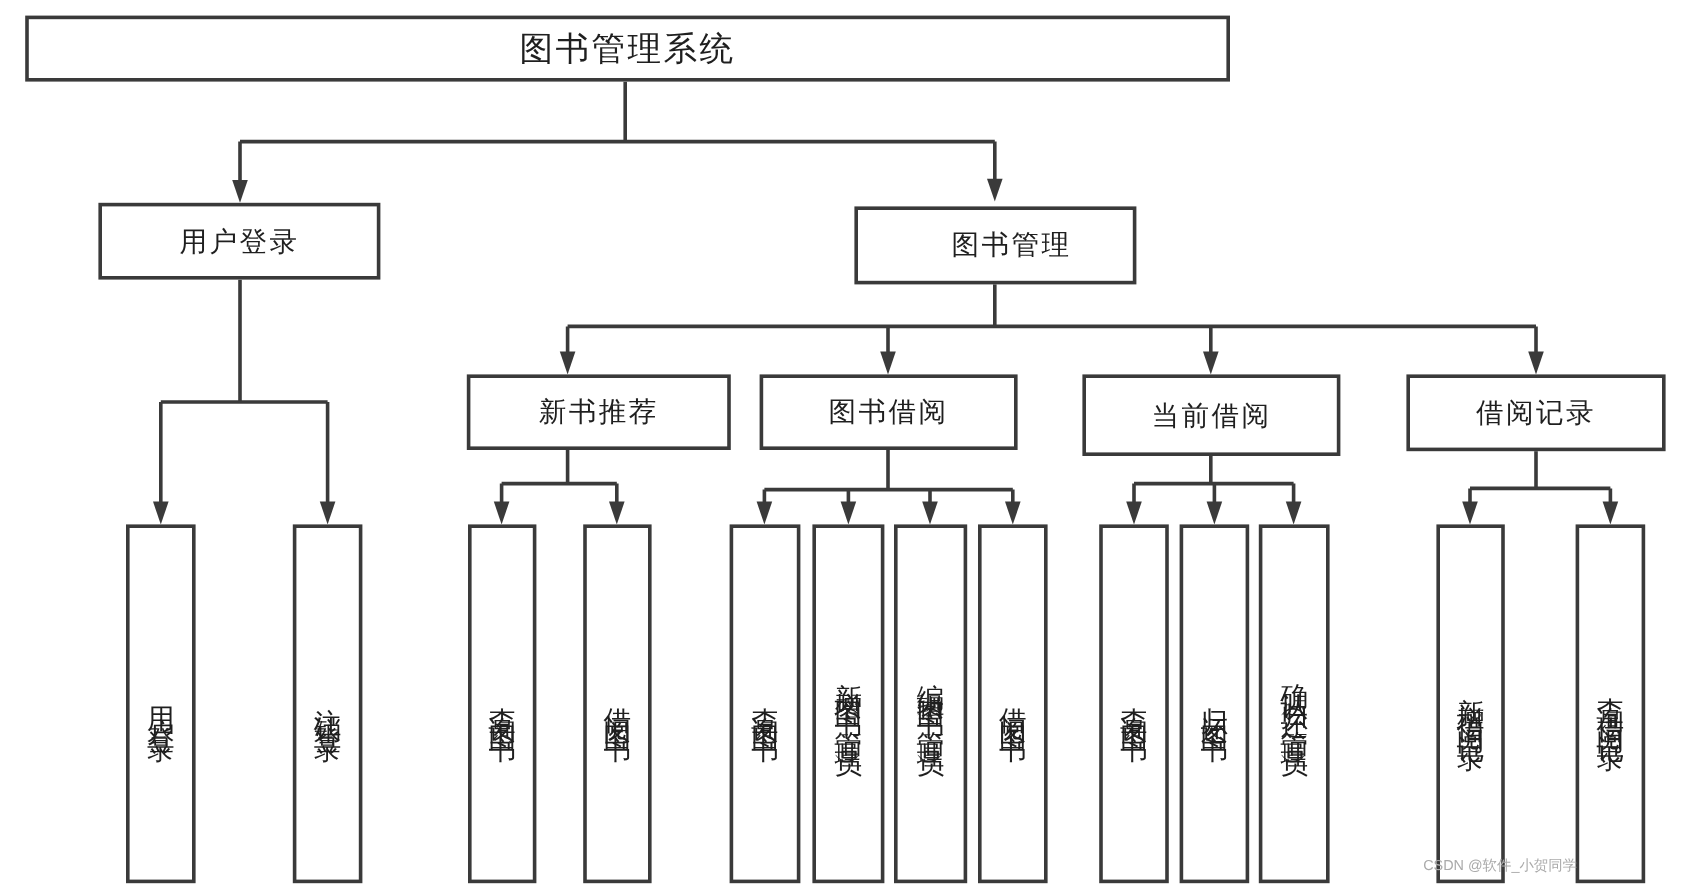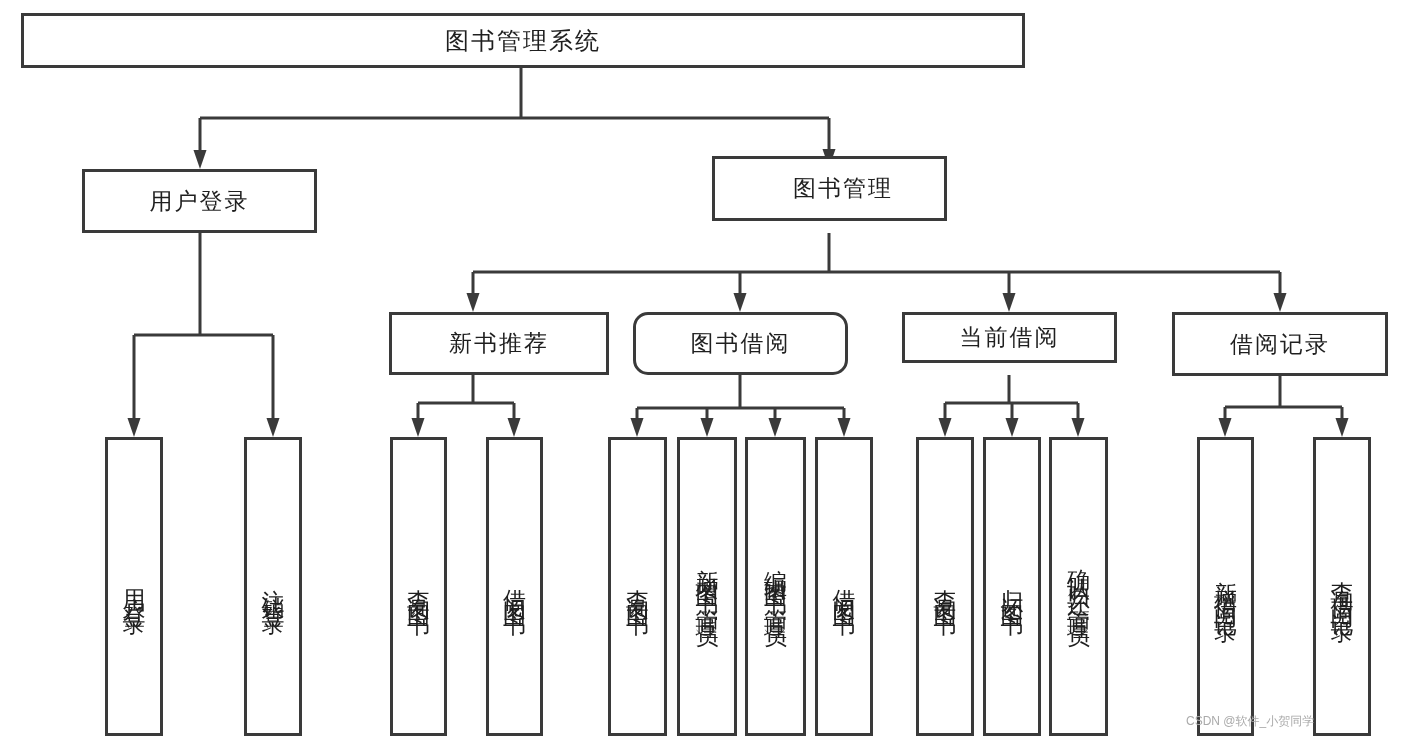--- a/index.html
+++ b/index.html
@@ -35,21 +35,21 @@
     display: flex;
     align-items: center;
     justify-content: center;
     color: var(--text);
   }
   .hnode {
     font-size: 23px;
     letter-spacing: 2px;
     white-space: nowrap;
   }
-  .root-node { font-size: 24px; }
+  .root-node { font-size: 28px; }
   .vnode {
     writing-mode: vertical-rl;
     text-orientation: mixed;
     font-size: 23px;
     letter-spacing: 8px;
     line-height: 1;
   }
   .watermark {
     position: absolute;
     left: 1186px;
@@ -118,25 +118,25 @@
       <polygon class="head" points="1005.5,418 1018.5,418 1012,437"></polygon>
       <polygon class="head" points="1071.5,418 1084.5,418 1078,437"></polygon>
       <polygon class="head" points="1218.5,418 1231.5,418 1225,437"></polygon>
       <polygon class="head" points="1335.5,418 1348.5,418 1342,437"></polygon>
     </g>
   </svg>
 
   <div class="node hnode root-node" style="left:21px; top:13px; width:1004px; height:55px;">图书管理系统</div>
 
   <div class="node hnode" style="left:82px; top:169px; width:235px; height:64px;">用户登录</div>
-  <div class="node hnode" style="left:712px; top:156px; width:235px; height:65px;padding-left:27px;">图书管理</div>
+  <div class="node hnode" style="left:712px; top:172px; width:235px; height:65px;padding-left:27px;">图书管理</div>
 
   <div class="node hnode" style="left:363px; top:312px; width:220px; height:63px;margin-left:26px;">新书推荐</div>
-  <div class="node hnode" style="left:633px; top:312px; width:215px; height:63px;border-radius:15px;">图书借阅</div>
-  <div class="node hnode" style="left:902px; top:312px; width:215px; height:51px;">当前借阅</div>
+  <div class="node hnode" style="left:633px; top:312px; width:215px; height:63px;">图书借阅</div>
+  <div class="node hnode" style="left:902px; top:312px; width:215px; height:68px;">当前借阅</div>
   <div class="node hnode" style="left:1172px; top:312px; width:216px; height:64px;">借阅记录</div>
 
   <div class="node vnode" style="left:105px; top:437px; width:58px; height:299px;">用户登录</div>
   <div class="node vnode" style="left:244px; top:437px; width:58px; height:299px;">注销登录</div>
 
   <div class="node vnode" style="left:390px; top:437px; width:57px; height:299px;">查询图书</div>
   <div class="node vnode" style="left:486px; top:437px; width:57px; height:299px;">借阅图书</div>
 
   <div class="node vnode" style="left:608px; top:437px; width:59px; height:299px;">查询图书</div>
   <div class="node vnode" style="left:677px; top:437px; width:60px; height:299px;">新增图书（管理员）</div>

